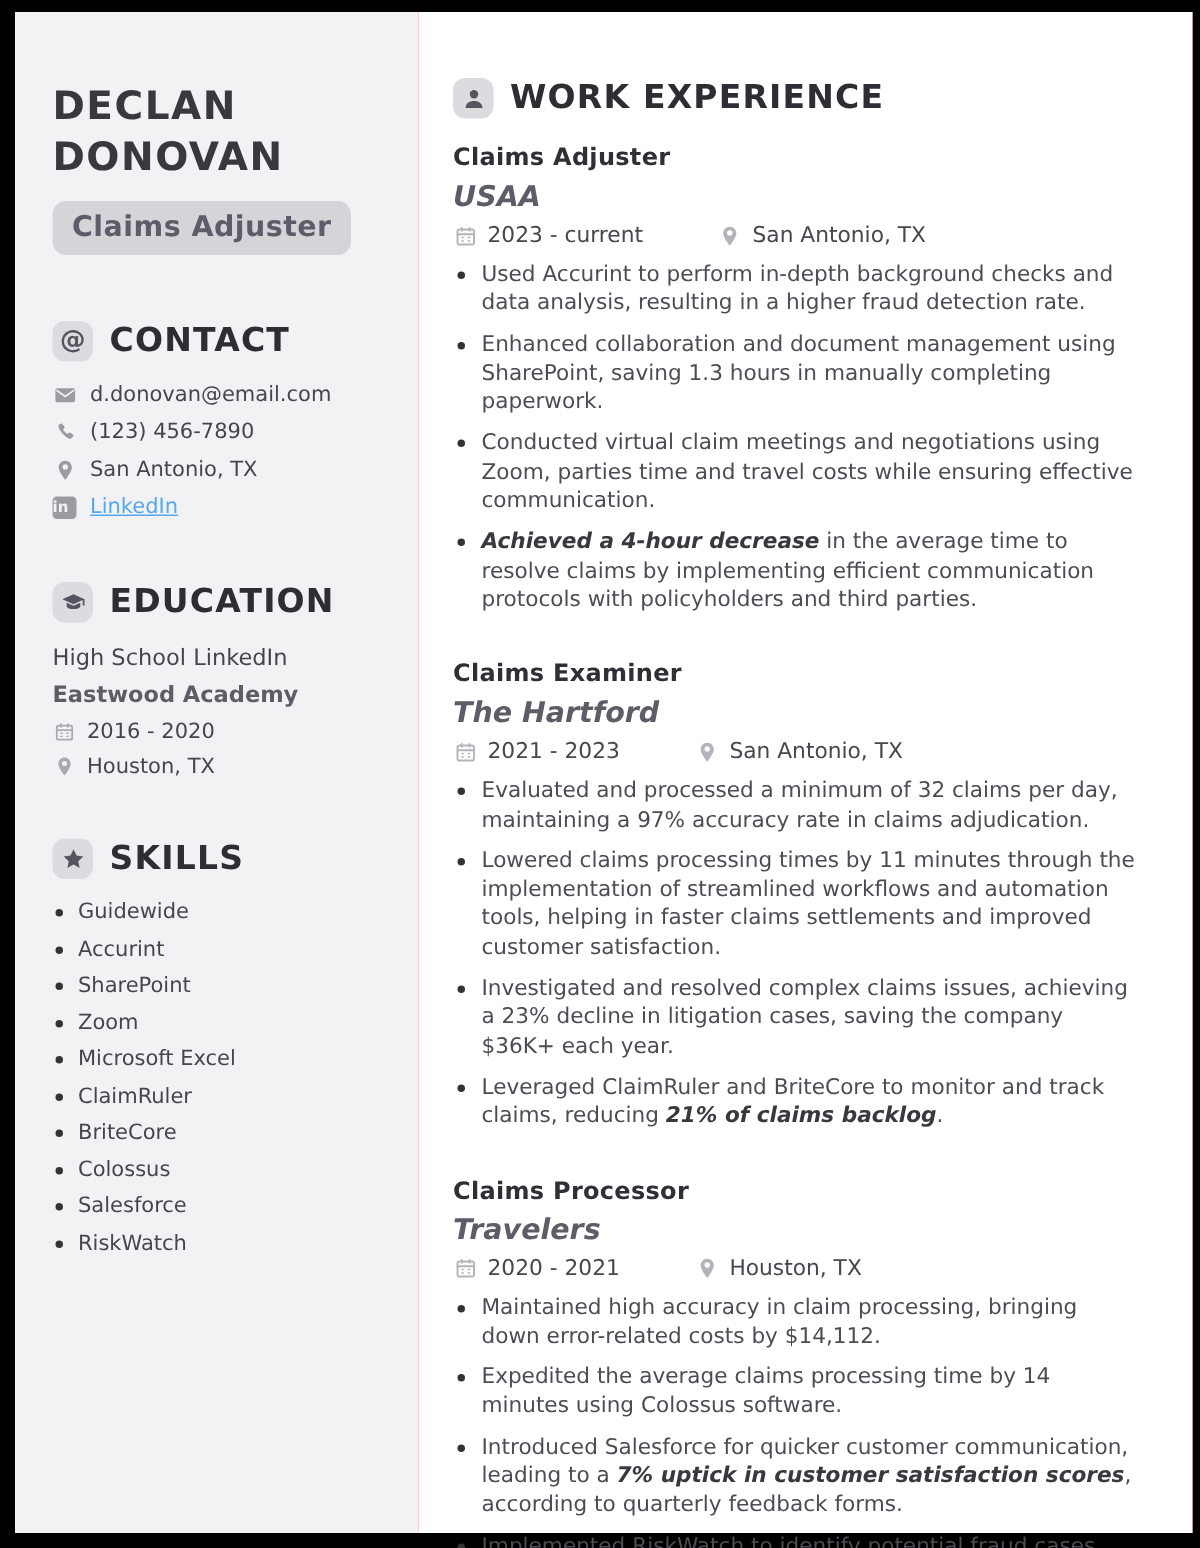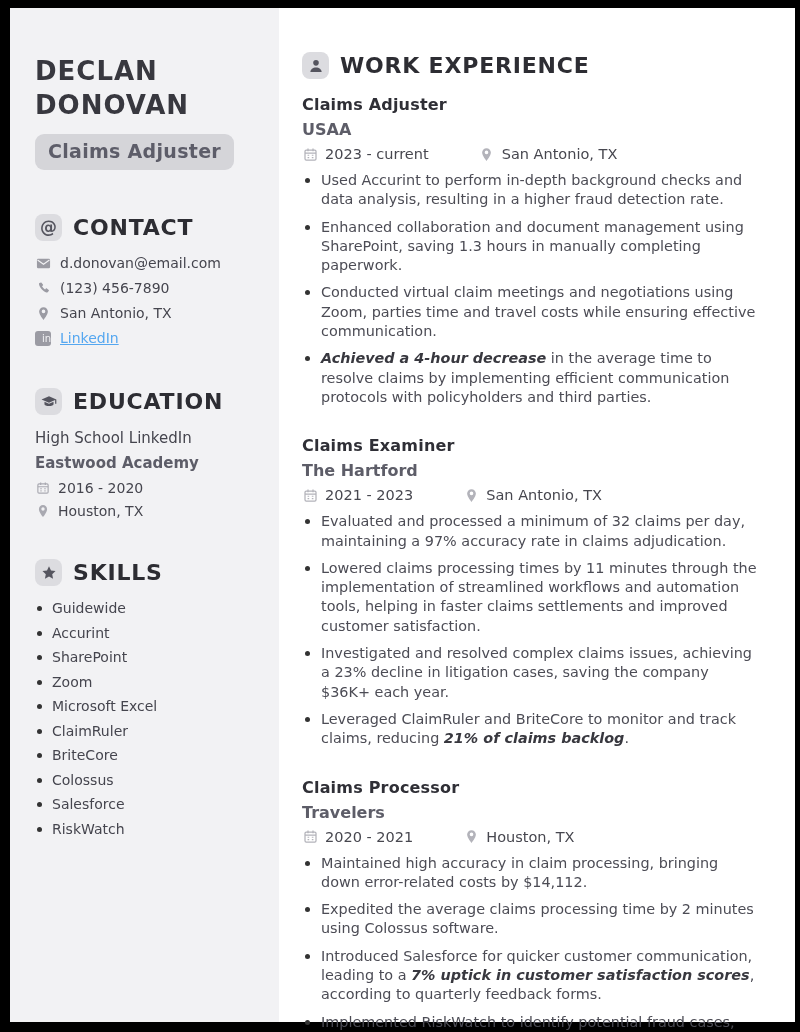--- a/index.html
+++ b/index.html
@@ -39,43 +39,43 @@
     font-size:22px; font-weight:800; color:#2d2d33; letter-spacing:0.8px;
   }
   .mt-contact { margin-top:44px; }
   .mt-edu { margin-top:42px; }
   .mt-skills { margin-top:40px; }
   .contact-row { display:flex; align-items:center; margin-bottom:9px; color:#45454e; font-size:14px; }
   .contact-row .cicon { width:16px; height:16px; color:#9b9ba3; margin-right:9px; flex-shrink:0; display:flex; align-items:center; justify-content:center; }
   .contact-row .cicon svg { width:15px; height:15px; }
   .li-box {
     display:inline-block; width:25px; height:15px; background:#9b9ba3;
-    color:#f2f2f4; border-radius:3px; font-size:10px; font-weight:400;
-    text-align:right; line-height:15px;
+    color:#f2f2f4; border-radius:3px; font-size:10px; font-weight:700;
+    text-align:left; line-height:15px;
   }
   a.link { color:#55a7f0; text-decoration:underline; }
   .edu-degree { font-size:15px; color:#45454e; margin-bottom:7px; }
   .edu-school { font-size:15px; font-weight:700; color:#5d5d68; margin-bottom:8px; }
   .meta-line { display:flex; align-items:center; font-size:14px; color:#45454e; margin-bottom:7px; }
   .meta-line .cicon { width:15px; height:15px; color:#a9a9b1; margin-right:8px; display:flex; align-items:center; justify-content:center; }
   .meta-line .cicon svg { width:14px; height:14px; }
   .skills-list { list-style:none; margin-top:2px; }
   .skills-list li {
     font-size:14px; color:#45454e; margin-bottom:8.5px; padding-left:17px; position:relative;
   }
   .skills-list li::before {
     content:""; position:absolute; left:2px; top:6px; width:5px; height:5px;
     border-radius:50%; background:#333;
   }
   
   .main { flex:1; background:#fff; padding:44px 34px 20px 23px; }
   .job { margin-top:29px; }
   .job:first-of-type { margin-top:16px; }
   .job-title { font-size:16px; font-weight:800; color:#2f2f36; letter-spacing:0.2px; }
-  .company { font-size:16px; font-weight:700; color:#5d5d68; margin-top:6px; }
+  .company { font-size:19px; font-weight:700; color:#5d5d68; margin-top:6px;font-style:italic; }
   .meta { display:flex; align-items:center; margin-top:7px; font-size:14.5px; color:#47474f; }
   .meta .mi { width:16px; height:16px; color:#b3b3ba; margin-right:7px; display:flex; align-items:center; justify-content:center; flex-shrink:0; }
   .meta .mi svg { width:15px; height:15px; }
   .meta .loc-group { margin-left:50px; display:flex; align-items:center; }
   .bullets { list-style:none; margin-top:9px; }
   .bullets li {
     font-size:14.4px; line-height:19.3px; color:#4c4c55;
     margin-bottom:8px; padding-left:19px; position:relative;
   }
   .bullets li::before {
@@ -266,21 +266,21 @@
               <span class="mi">
                 <svg viewBox="0 0 24 24" fill="currentColor">
                   <path d="M12 1.8c-3.9 0-7 3.1-7 7 0 5.2 7 13.4 7 13.4s7-8.2 7-13.4c0-3.9-3.1-7-7-7zm0 9.7a2.9 2.9 0 1 1 0-5.8 2.9 2.9 0 0 1 0 5.8z"></path>
                 </svg>
               </span>
               <span>Houston, TX</span>
             </span>
           </div>
           <ul class="bullets">
             <li>Maintained high accuracy in claim processing, bringing down error-related costs by $14,112.</li>
-            <li>Expedited the average claims processing time by 2 minutes using Colossus software.</li>
+            <li>Expedited the average claims processing time by 14 minutes using Colossus software.</li>
             <li>Introduced Salesforce for quicker customer communication, leading to a <strong class="em">7% uptick in customer satisfaction scores</strong>, according to quarterly feedback forms.</li>
             <li>Implemented RiskWatch to identify potential fraud cases, resulting in a 29% drop in fraudulent claims.</li>
           </ul>
         </section>
       </div>
   </main>
 
 </div>
 
 </body></html>

